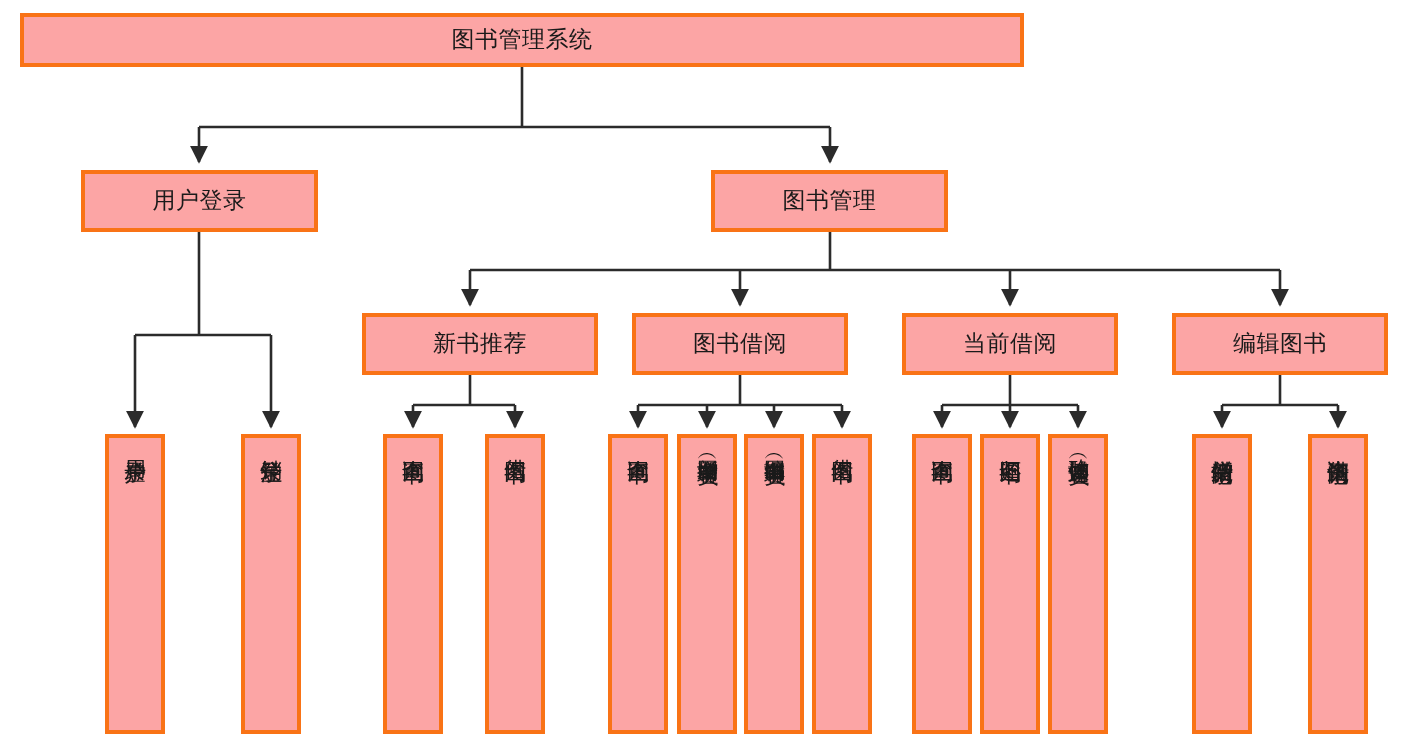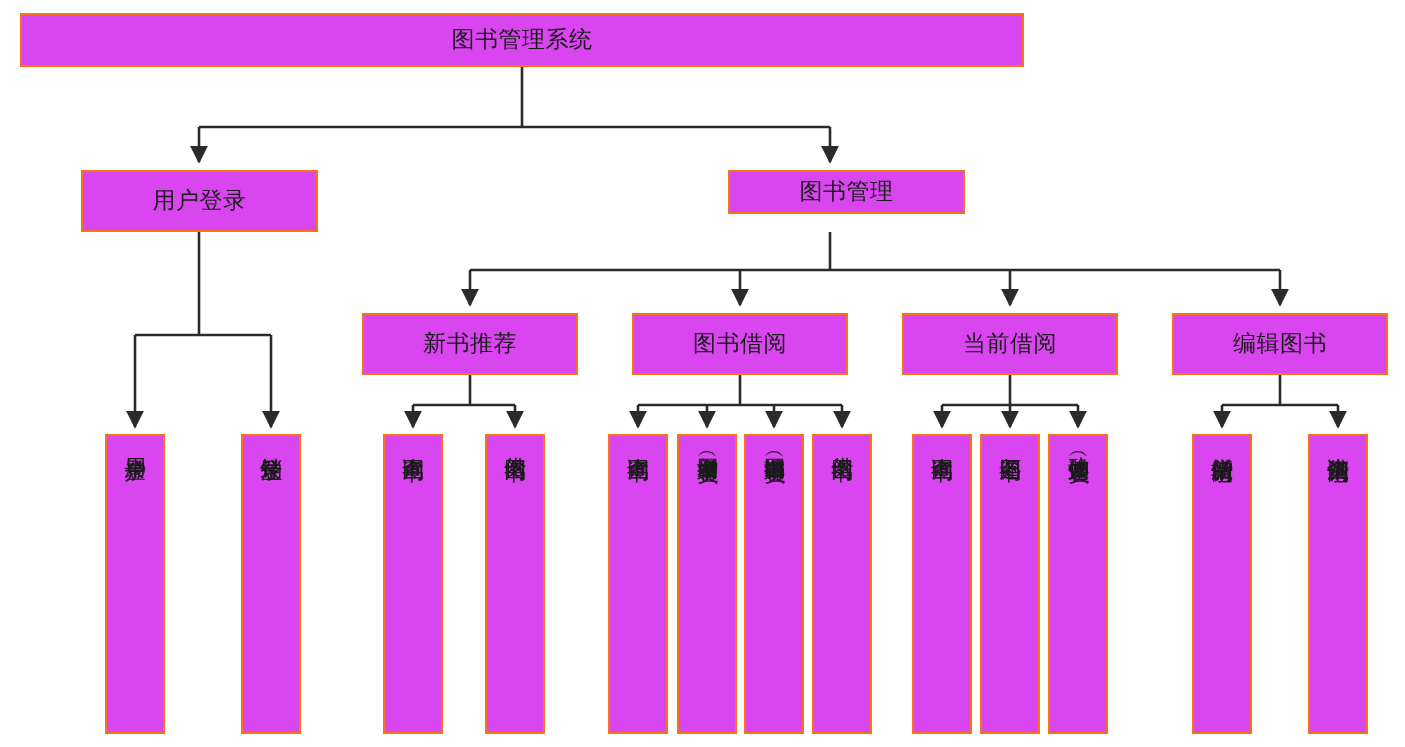--- a/index.html
+++ b/index.html
@@ -22,22 +22,22 @@
     position: absolute;
     left: 0;
     top: 0;
     width: 1405px;
     height: 747px;
     pointer-events: none;
   }
   .node {
     position: absolute;
     box-sizing: border-box;
-    background: #d946ef;
-    border: 2px solid #f97316;
+    background: #fca5a5;
+    border: 4px solid #f97316;
     display: flex;
     align-items: center;
     justify-content: center;
     overflow: hidden;
   }
   .node-label {
     color: #1a1a1a;
     text-align: center;
     line-height: 1.18;
     letter-spacing: 0.5px;
@@ -130,25 +130,25 @@
     </g>
   </svg>
 
   <div class="node horizontal" style="left:20px; top:13px; width:1004px; height:54px;">
     <span class="node-label">图书管理系统</span>
   </div>
 
   <div class="node horizontal" style="left:81px; top:170px; width:237px; height:62px;">
     <span class="node-label">用户登录</span>
   </div>
-  <div class="node horizontal" style="left:711px; top:170px; width:237px; height:44px;margin-left:17px;">
+  <div class="node horizontal" style="left:711px; top:170px; width:237px; height:62px;">
     <span class="node-label">图书管理</span>
   </div>
 
-  <div class="node horizontal" style="left:362px; top:313px; width:216px; height:62px;">
+  <div class="node horizontal" style="left:362px; top:313px; width:236px; height:62px;">
     <span class="node-label">新书推荐</span>
   </div>
   <div class="node horizontal" style="left:902px; top:313px; width:216px; height:62px;">
     <span class="node-label">当前借阅</span>
   </div>
   <div class="node horizontal" style="left:632px; top:313px; width:216px; height:62px;">
     <span class="node-label">图书借阅</span>
   </div>
   <div class="node horizontal" style="left:1172px; top:313px; width:216px; height:62px;">
     <span class="node-label">编辑图书</span>

